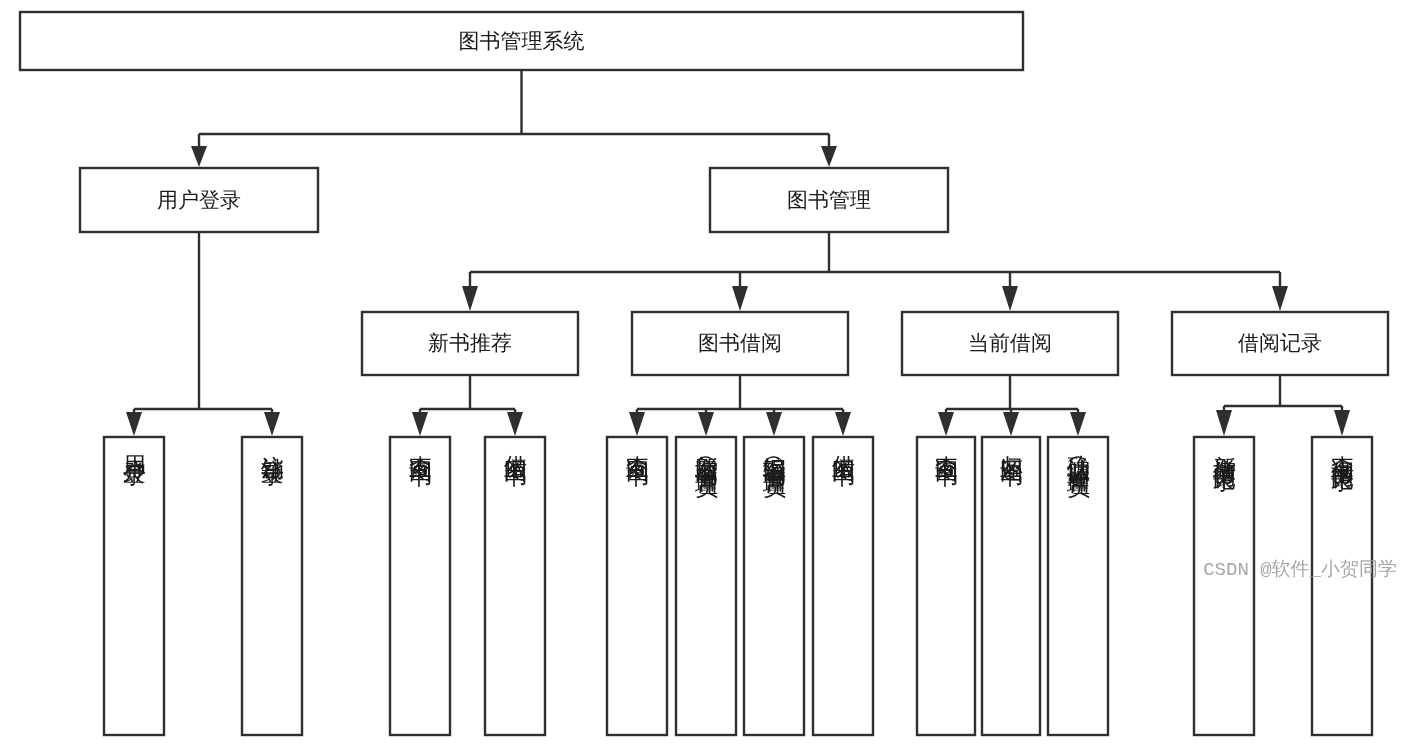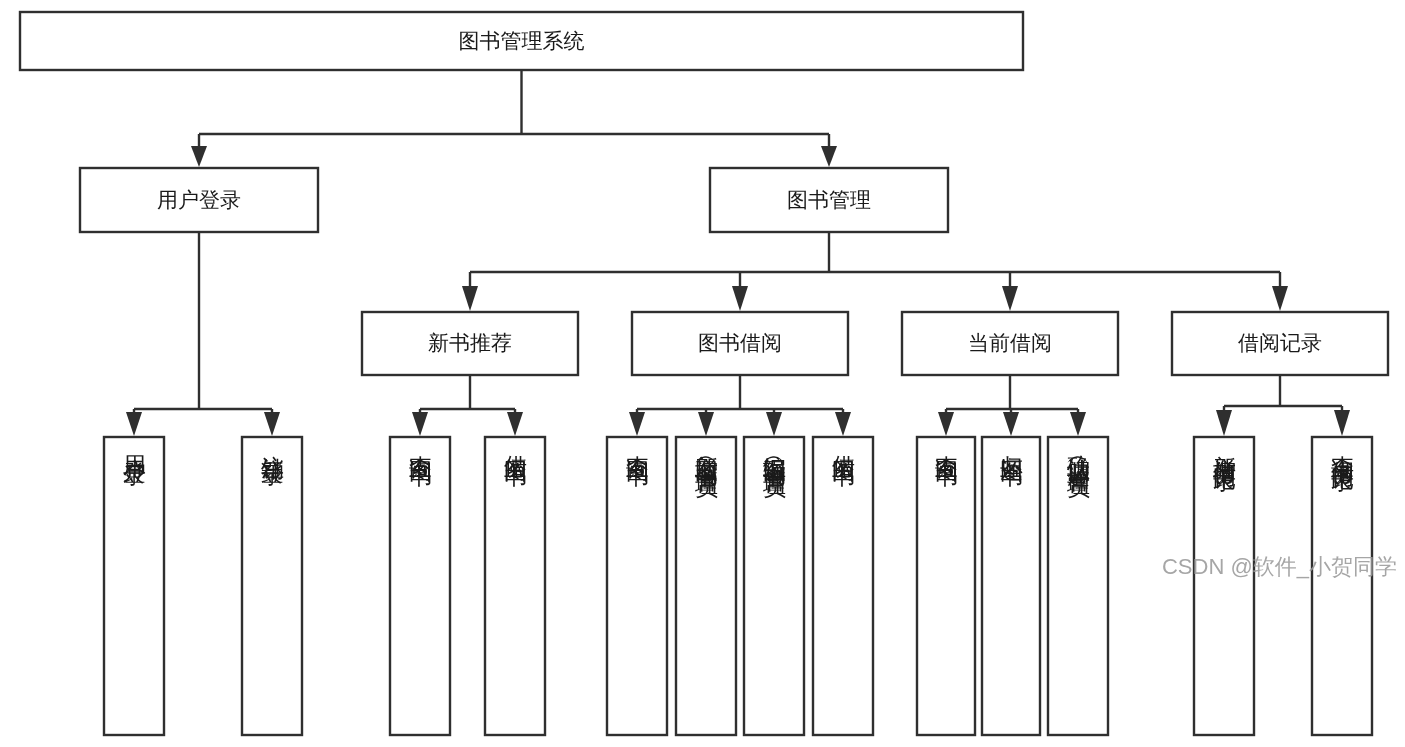--- a/index.html
+++ b/index.html
@@ -64,22 +64,22 @@
     font-size: 23px;
     line-height: 1.12;
     color: #1a1a1a;
     letter-spacing: 3px;
     white-space: nowrap;
   }
   .watermark {
     position: absolute;
     right: 8px;
     bottom: 5px;
-    font-family: Liberation Sans, sans-serif;
-    font-size: 22px;
+    font-family: Liberation Mono, monospace;
+    font-size: 19px;
     color: #9a9a9a;
     opacity: 0.88;
     white-space: nowrap;
     pointer-events: none;
   }
 </style>
 </head>
 <body>
 
 <div id="diagram-root">

